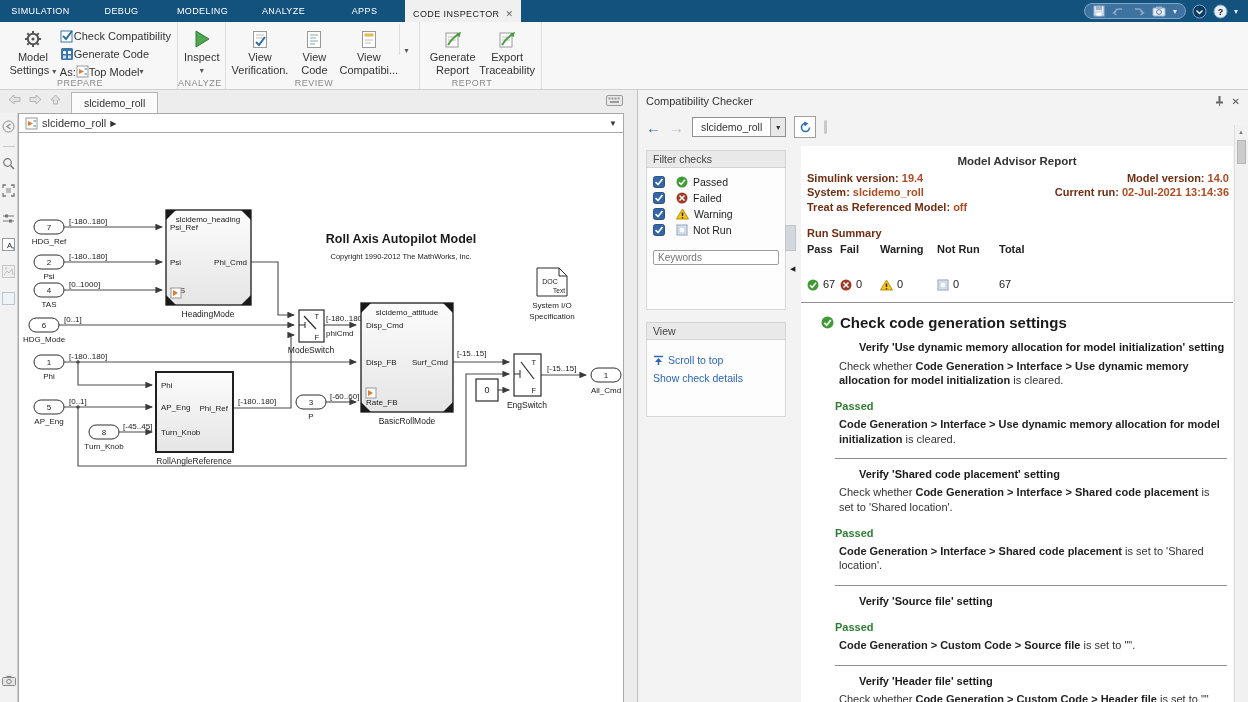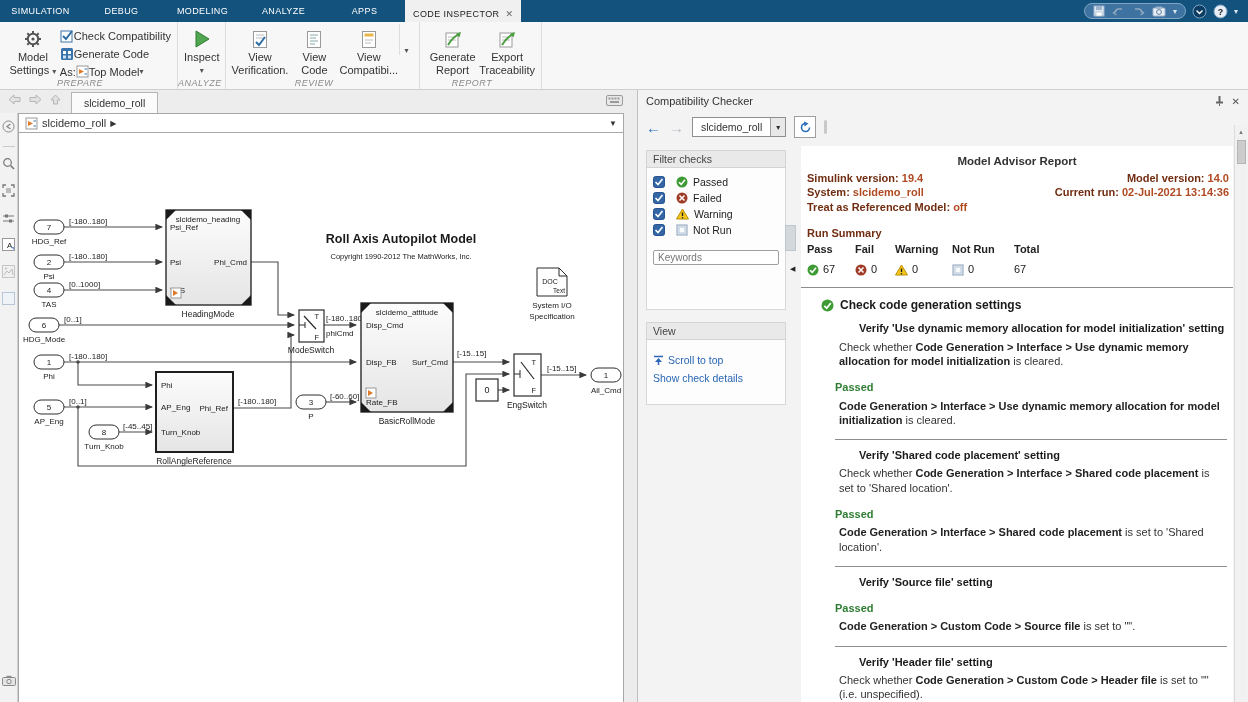--- a/index.html
+++ b/index.html
@@ -11,21 +11,21 @@
   .rtab { color:#fff; font-size:9px; letter-spacing:.4px; display:flex; align-items:center; justify-content:center; width:81px; cursor:default; }
   .rtab.active { background:#f0f0f0; color:#222; width:auto; padding:14px 8px; }
   .rtab.active .close { margin-left:6px; color:#666; font-size:9px; }
   .quick { margin-left:auto; display:flex; align-items:center; gap:6px; padding-right:10px; }
   .pill { display:flex; align-items:center; gap:7px; border:1px solid #7fa5c4; background:#3e72a0; border-radius:9px; padding:1px 8px; height:16px; }
   .qicon { display:flex; align-items:center; }
 
   
   .toolstrip { position:absolute; left:0; top:22px; width:1248px; height:68px; background:#f7f7f7; border-bottom:1px solid #cfcfcf; display:flex; }
   .tsec { position:relative; border-right:1px solid #ddd; padding:2px 6px 13px 6px; display:flex; align-items:flex-start; }
-  .tsec .seclabel { position:absolute; bottom:1px; left:0; right:17px; text-align:center; font-size:9px; color:#8a8a8a; letter-spacing:.5px;font-style:italic; }
+  .tsec .seclabel { position:absolute; bottom:1px; left:0; right:17px; text-align:center; font-size:9px; color:#8a8a8a; letter-spacing:.5px; }
   .bigbtn { width:56px; display:flex; flex-direction:column; align-items:center; font-size:11px; color:#333; line-height:13px; padding-top:3px; text-align:center; }
   .bigbtn .icon { height:24px; display:flex; align-items:center; }
   .rows { display:flex; flex-direction:column; gap:4px; padding-top:5px; font-size:11px; }
   .rowitem { display:flex; align-items:center; white-space:nowrap; }
   .caret { font-size:8px; color:#555; }
   .ddcol { width:15px; border-left:1px solid #ddd; display:flex; justify-content:center; padding-top:22px; margin-left:2px; }
 
   
   .docbar { position:absolute; left:0; top:90px; width:631px; height:23px; background:#ededed; display:flex; align-items:flex-end; }
   .navarrows { display:flex; gap:8px; padding:0 10px 4px 8px; }
@@ -68,25 +68,25 @@
   
   .report { position:absolute; left:163px; top:56px; width:432px; height:556px; background:#fff; overflow:hidden; font-size:11px; line-height:1.3; color:#333; }
   .rep-title { text-align:center; font-weight:bold; font-size:11.5px; color:#333; margin-top:8px; }
   .rep-head { display:flex; justify-content:space-between; padding:2px 4px 0 6px; }
   .mar { color:#712d11; font-weight:bold; }
   .marv { color:#b04a22; font-weight:bold; }
   .rep-head .rcol { text-align:right; }
   .runsum { padding:0 6px; margin-top:12px; }
   .sumrow { display:flex; margin-top:2px; }
   .sumcol { font-weight:bold; color:#222; }
-  .c1{width:48px}.c2{width:40px}.c3{width:57px}.c4{width:62px}
-  .sumvals { display:flex; margin-top:6px; }
+  .c1{width:33px}.c2{width:40px}.c3{width:57px}.c4{width:62px}
+  .sumvals { display:flex; margin-top:21px; }
   .sv { display:flex; align-items:center; gap:4px; color:#222; }
   .repdiv { border:none; border-top:1px solid #8d8d8d; margin:10px 0 0 0; }
-  .group { display:flex; align-items:center; gap:6px; margin:10px 0 2px 20px; font-weight:bold; font-size:12px; color:#1a1a1a; }
+  .group { display:flex; align-items:center; gap:6px; margin:10px 0 2px 20px; font-weight:bold; font-size:15px; color:#1a1a1a; }
   .checks { margin-left:34px; width:392px; }
   .chk .t { font-weight:bold; color:#1a1a1a; margin-top:8px;margin-left:24px; }
   .chk .b { font-weight:bold; color:#222; }
   .chk .passed { color:#2e7d32; font-weight:bold; margin-top:12px; }
   .chk p { margin:4px; }
   .chkhr { border:none; border-top:1px solid #8d8d8d; margin:12px 0 4px 0; }
   .rscroll { position:absolute; right:1px; top:35px; width:13px; bottom:0; background:#f1f1f1; border-left:1px solid #ddd; }
   .rsup { height:13px; display:flex; align-items:center; justify-content:center; font-size:6px; color:#777; }
   .rsthumb { margin:2px auto 0; width:9px; height:24px; background:#ccc; border:1px solid #b5b5b5; }
 </style>
@@ -631,21 +631,21 @@
             <rect x="3" y="3" width="6" height="6" fill="#f7fafc" stroke="#b8c8d8"></rect>
           </svg>
         <span>Not Run</span>
       </div>
       <input class="kw" type="text" style="margin-top: 10px;" placeholder="Keywords">
       <div style="height:34px"></div>
     </div>
 
     <div class="viewbox">
       <div class="fhead">View</div>
-      <div class="fbox" style="padding-bottom:20px">
+      <div class="fbox" style="padding-bottom:32px">
         <div class="link">
           <svg width="11" height="10">
               <line x1="1" y1="1.5" x2="10" y2="1.5" stroke="#2a66b5" stroke-width="1.5"></line>
               <polygon points="5.5,3 9,7 2,7" fill="#2a66b5"></polygon>
               <line x1="5.5" y1="6" x2="5.5" y2="10" stroke="#2a66b5" stroke-width="1.5"></line>
             </svg>
           <span>Scroll to top</span>
         </div>
         <div class="link">
           <span>Show check details</span>

